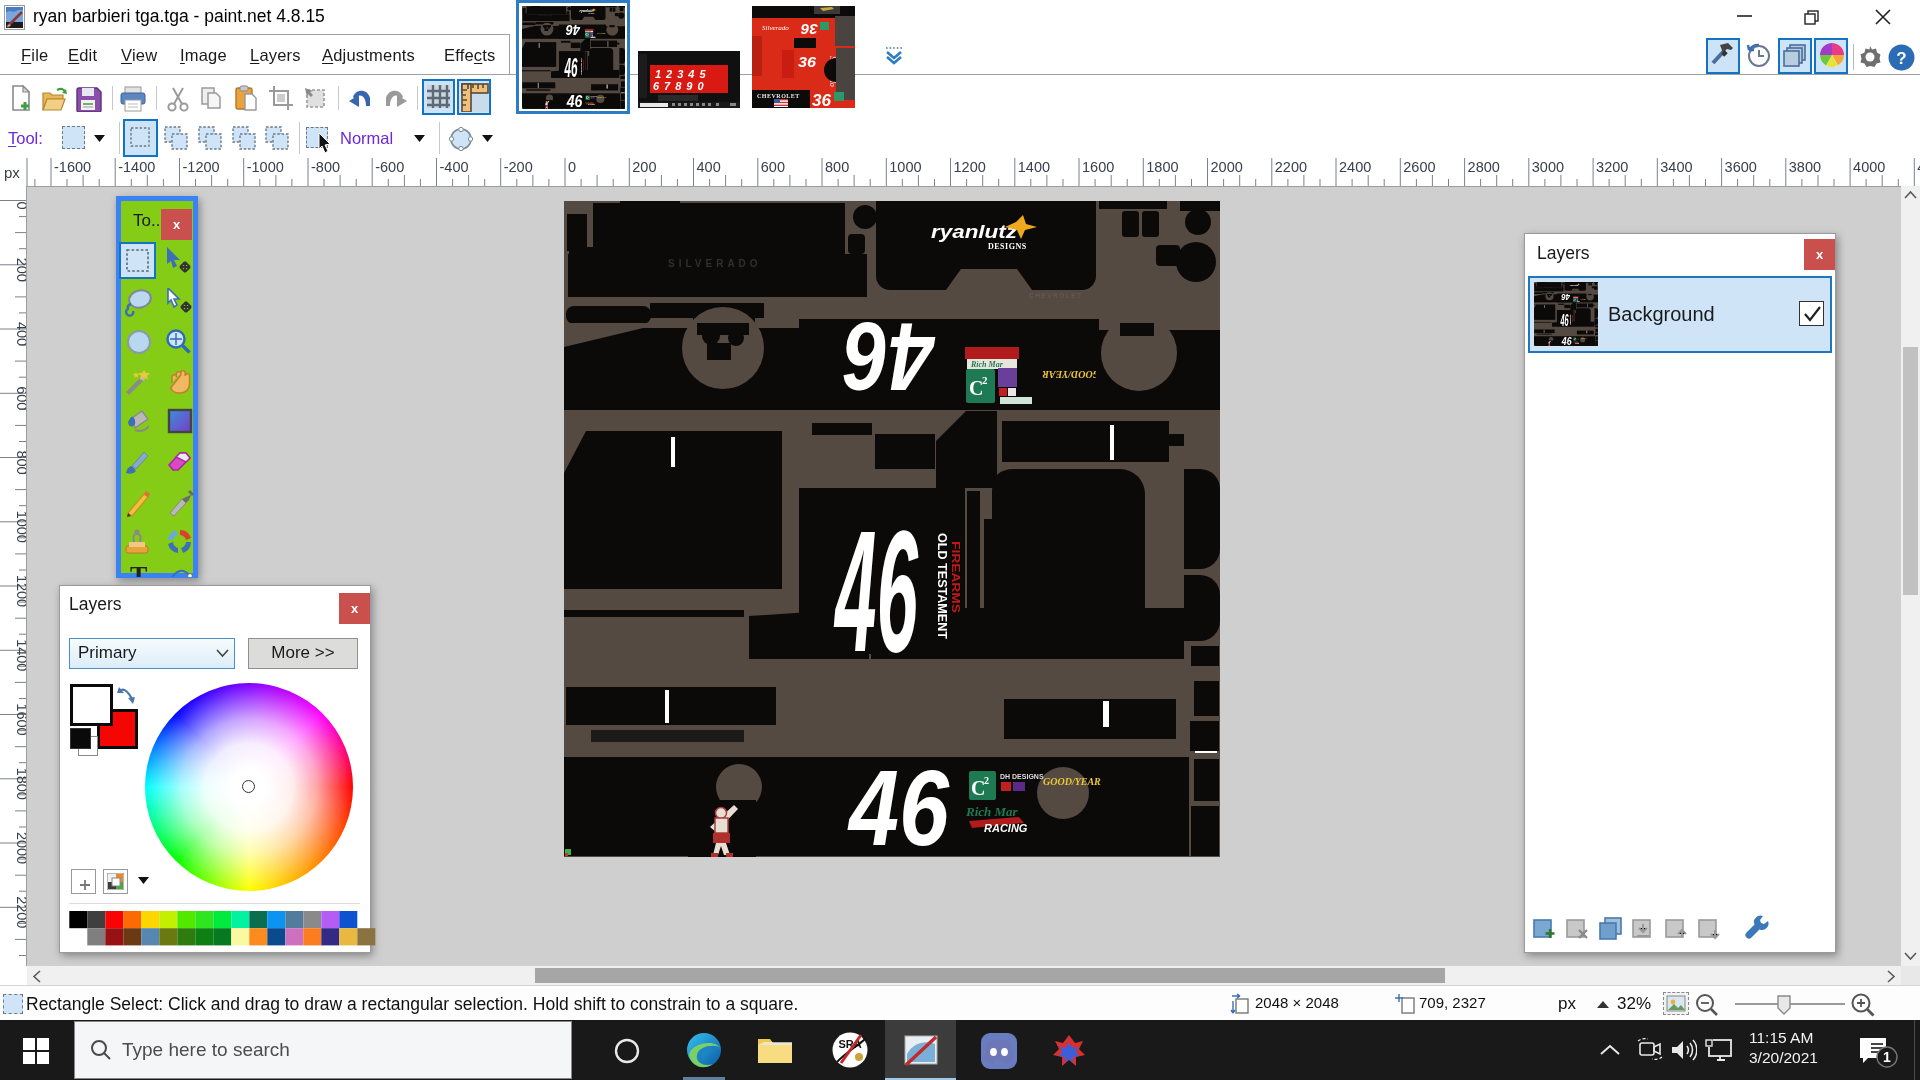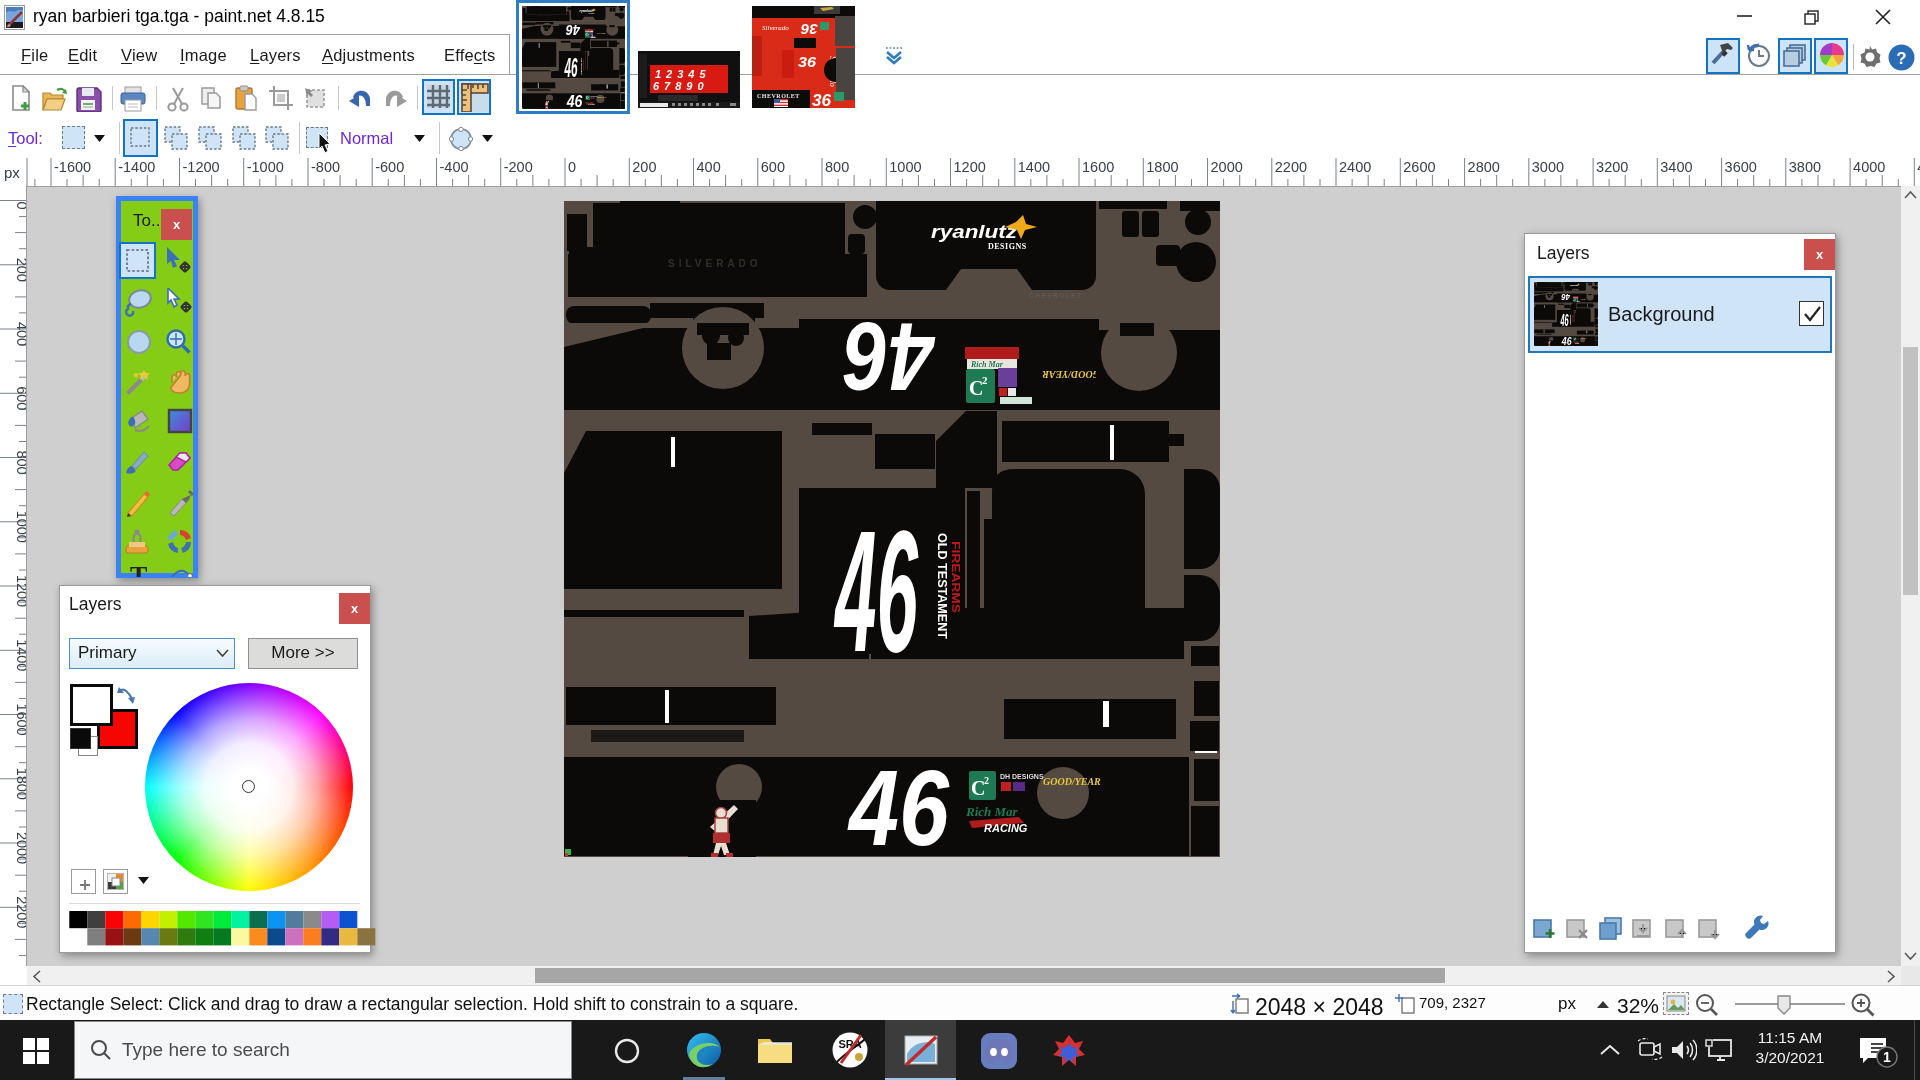--- a/index.html
+++ b/index.html
@@ -717,31 +717,31 @@
   </svg>
 <div class="abs" style="left:535px;top:968px;width:910px;height:15px;background:#a6a6a6"></div>
 <div class="abs" style="left:1901px;top:966px;width:19px;height:19px;background:#e8e8e8"></div>
 <div class="abs" style="left:0;top:985px;width:1920px;height:35px;background:#fdfdfd;border-top:1px solid #d5d5d5"></div>
 <div style="position:absolute;left:3px;top:994px;width:20px;height:20px;background:#cfe5f7;border:1.5px dashed #6a7a88;box-sizing:border-box"></div>
 <div class="abs" style="left:26px;top:994px;font-size:17.5px;color:#111">Rectangle Select: Click and drag to draw a rectangular selection. Hold shift to constrain to a square.</div>
 <svg style="position:absolute;left:1230px;top:993px" width="22" height="22" viewBox="0 0 22 22">
     <rect x="6" y="6" width="12" height="14" fill="#fff" stroke="#777" stroke-width="1.4"></rect>
     <path d="M2 3 h8 M10 3 l-3 -2 M10 3 l-3 2 M3 8 v12 M3 20 l-2 -3 M3 20 l2 -3" stroke="#3c6fb5" stroke-width="1.4" fill="none"></path>
   </svg>
-<div class="abs" style="left:1255px;top:994px;font-size:23px;color:#111">2048 × 2048</div>
+<div class="abs" style="left:1255px;top:994px;font-size:15px;color:#111">2048 × 2048</div>
 <svg style="position:absolute;left:1395px;top:993px" width="22" height="22" viewBox="0 0 22 22">
     <rect x="7" y="5" width="12" height="15" fill="#fff" stroke="#777" stroke-width="1.4"></rect>
     <path d="M4 1 v8 M0 5 h8" stroke="#3c6fb5" stroke-width="1.4"></path>
   </svg>
 <div class="abs" style="left:1419px;top:994px;font-size:15px;color:#111">709, 2327</div>
 <div class="abs" style="left:1558px;top:994px;font-size:17px;color:#111">px</div>
 <svg style="position:absolute;left:1596px;top:1000px" width="14" height="9" viewBox="0 0 14 9">
     <polygon points="1,8 7,1 13,8" fill="#333"></polygon>
   </svg>
-<div class="abs" style="left:1617px;top:994px;font-size:21px;color:#111">32%</div>
+<div class="abs" style="left:1617px;top:994px;font-size:17px;color:#111">32%</div>
 <div class="abs" style="left:1663px;top:992px;width:26px;height:23px;border:1.5px dashed #8a8a8a;background:#f2f2f2"></div>
 <svg style="position:absolute;left:1666px;top:995px" width="20" height="17" viewBox="0 0 20 17">
     <rect x="1" y="1" width="18" height="15" fill="#d8e8f2" stroke="#888"></rect>
     <circle cx="7" cy="7" r="2.4" fill="#e8b33c"></circle>
     <path d="M2 15 l6 -6 4 4 3 -3 4 5z" fill="#6a9a5a"></path>
   </svg>
 <svg style="position:absolute;left:1694px;top:992px" width="26" height="26" viewBox="0 0 26 26">
     <circle cx="11" cy="11" r="8" fill="none" stroke="#555" stroke-width="2"></circle>
     <path d="M17 17 l6 6" stroke="#555" stroke-width="2.6"></path>
     <path d="M7 11 h8" stroke="#555" stroke-width="1.8"></path>
@@ -830,21 +830,21 @@
 <svg style="position:absolute;left:1669px;top:1038px" width="28" height="24" viewBox="0 0 28 24">
     <path d="M3 9 h5 l6 -6 v18 l-6 -6 H3z" fill="#e8e8e8"></path>
     <path d="M18 8 a7 7 0 0 1 0 8 M21 5 a11 11 0 0 1 0 14 M24 2 a15 15 0 0 1 0 20" stroke="#e8e8e8" stroke-width="1.6" fill="none"></path>
   </svg>
 <svg style="position:absolute;left:1703px;top:1037px" width="30" height="26" viewBox="0 0 30 26">
     <rect x="6" y="3" width="22" height="16" fill="none" stroke="#e8e8e8" stroke-width="1.8"></rect>
     <path d="M14 23 h8 M17 19 v4" stroke="#e8e8e8" stroke-width="1.8"></path>
     <rect x="2" y="2" width="8" height="8" fill="#191919"></rect>
     <rect x="3" y="3" width="6" height="6" fill="none" stroke="#e8e8e8" stroke-width="1.4"></rect>
   </svg>
-<div class="abs" style="left:1749px;top:1028px;width:82px;height:40px;color:#f2f2f2;font-size:15.5px;text-align:center;line-height:20px">11:15 AM<br>3/20/2021</div>
+<div class="abs" style="left:1749px;top:1028px;width:82px;height:40px;color:#f2f2f2;font-size:15.5px;text-align:left;line-height:20px">11:15 AM<br>3/20/2021</div>
 <svg style="position:absolute;left:1856px;top:1034px" width="46" height="36" viewBox="0 0 46 36">
     <path d="M4 4 h26 v20 h-18 l-5 5 v-5 h-3z" fill="#fff"></path>
     <g stroke="#191919" stroke-width="1.6">
       <line x1="15" y1="10" x2="27" y2="10"></line>
       <line x1="15" y1="14" x2="27" y2="14"></line>
       <line x1="15" y1="18" x2="27" y2="18"></line>
     </g>
     <circle cx="31" cy="23" r="10" fill="#191919" stroke="#777" stroke-width="1.4"></circle>
     <text x="31" y="28" text-anchor="middle" fill="#fff" style="font:bold 14px 'Liberation Sans'">1</text>
   </svg>

